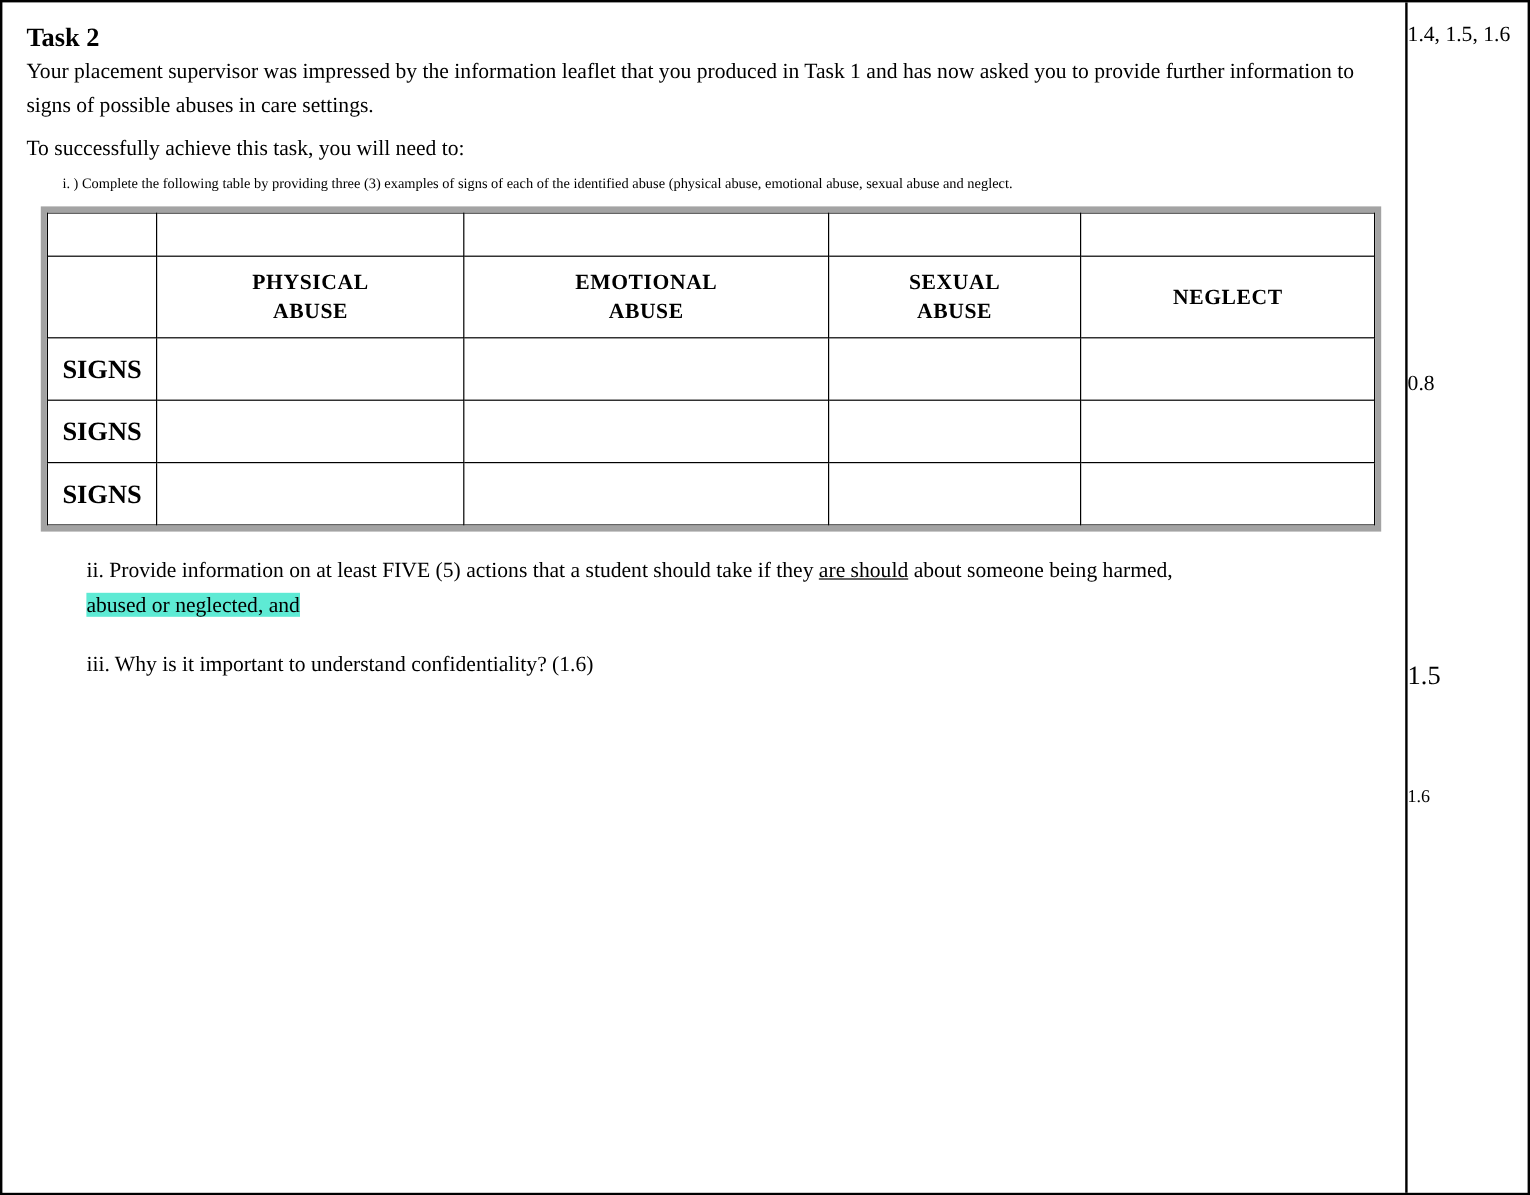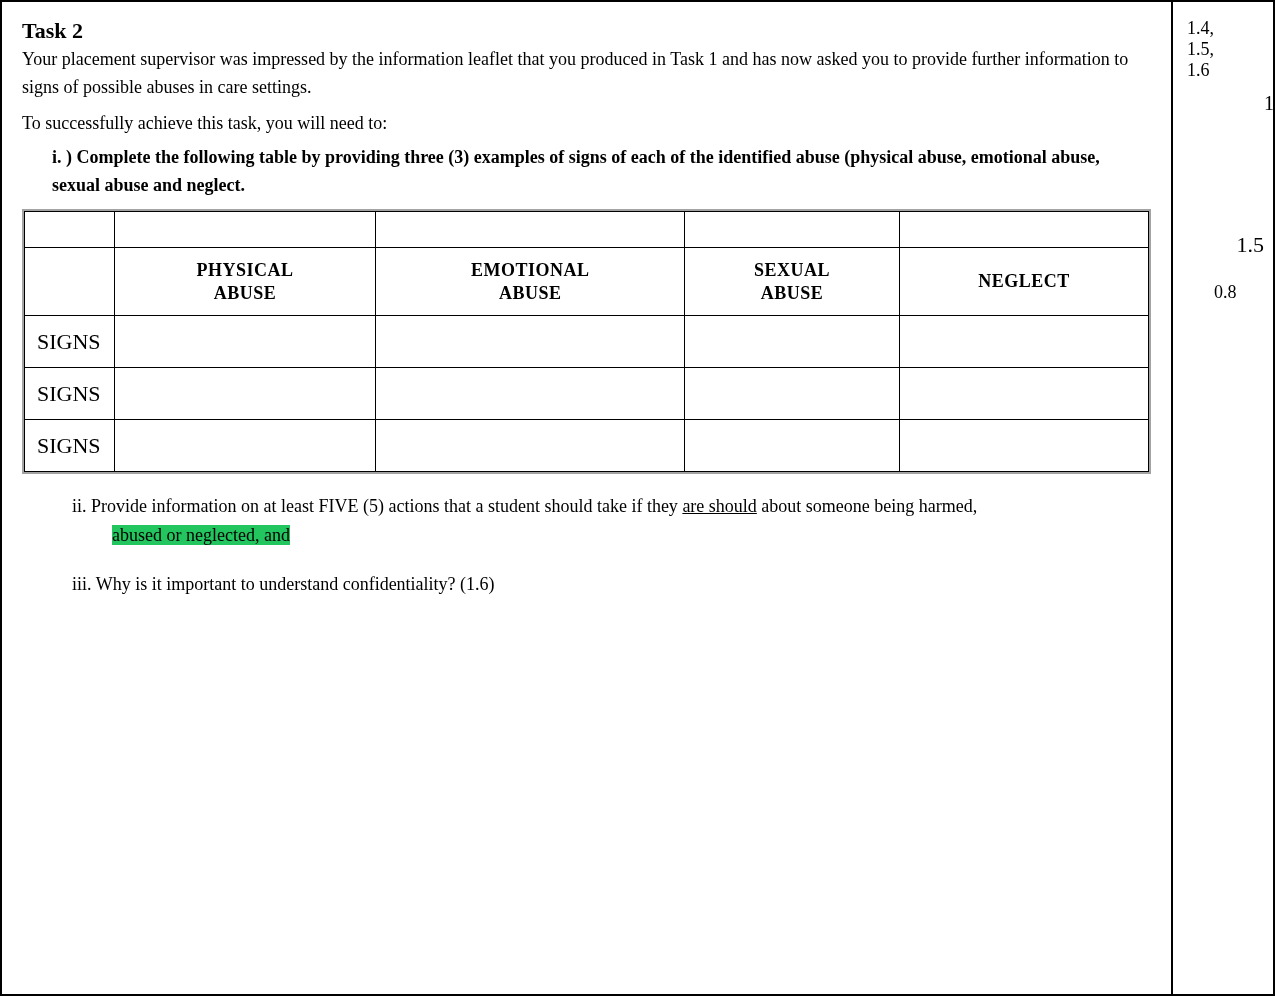--- a/index.html
+++ b/index.html
@@ -23,23 +23,23 @@
     }
 
     .main-content {
       flex: 1;
       border-right: 2px solid #000;
       padding: 16px 20px;
     }
 
     .right-column {
       width: 100px;
-      padding: 10px 14px;
+      padding: 10px 0;
       display: flex;
-      flex-direction: row;
+      flex-direction: column;
       align-items: flex-start;
       gap: 0;
     }
 
     .task-title {
       font-size: 22px;
       font-weight: bold;
       margin-bottom: 2px;
     }
 
@@ -61,47 +61,46 @@
       margin-bottom: 6px;
     }
 
     .instructions-list {
       list-style: none;
       padding-left: 30px;
       margin-bottom: 10px;
     }
 
     .instructions-list li {
-      font-size: 18px;
+      font-size: 12px;
       line-height: 1.55;
       margin-bottom: 4px;
-      font-weight: bold;
     }
 
     .table-wrapper {
-      border: 2px solid #a3a3a3;
-      margin: 10px 0 10px 0;
+      border: 5px solid #a3a3a3;
+      margin: 10px 0 10px 12px;
       overflow: hidden;
     }
 
     .abuse-table {
       width: 100%;
       border-collapse: collapse;
     }
 
     .abuse-table td, .abuse-table th {
       border: 1.5px solid #000;
       padding: 6px 10px;
       text-align: center;
       vertical-align: middle;
     }
 
     .abuse-table .row-label {
       text-align: left;
-      font-weight: normal;
+      font-weight: bold;
       font-size: 22px;
       padding: 8px 12px;
       width: 90px;
     }
 
     .abuse-table .header-cell {
       font-weight: bold;
       font-size: 18px;
       text-transform: uppercase;
       letter-spacing: 0.5px;
@@ -124,22 +123,21 @@
       margin: 18px 0 10px 50px;
       font-size: 18px;
       line-height: 1.6;
     }
 
     .underline-text {
       text-decoration: underline;
     }
 
     .highlight-yellow {
-      background-color: #22c55e;
-      margin-left: 40px;
+      background-color: #5eead4;
     }
 
     .section-iii {
       margin: 20px 0 10px 50px;
       font-size: 18px;
       line-height: 1.6;
     }
 
     .right-label-top {
       font-size: 18px;
@@ -152,21 +150,21 @@
       font-size: 18px;
     }
 
     .right-label-15 {
       margin-top: 220px;
       font-size: 22px;
     }
 
     .right-label-16 {
       margin-top: 80px;
-      font-size: 20px;
+      font-size: 15px;
     }
   </style>
 </head>
 <body>
 
 <div class="page-container">
   <div class="main-content">
 
     <div class="task-title">Task 2</div>
 

